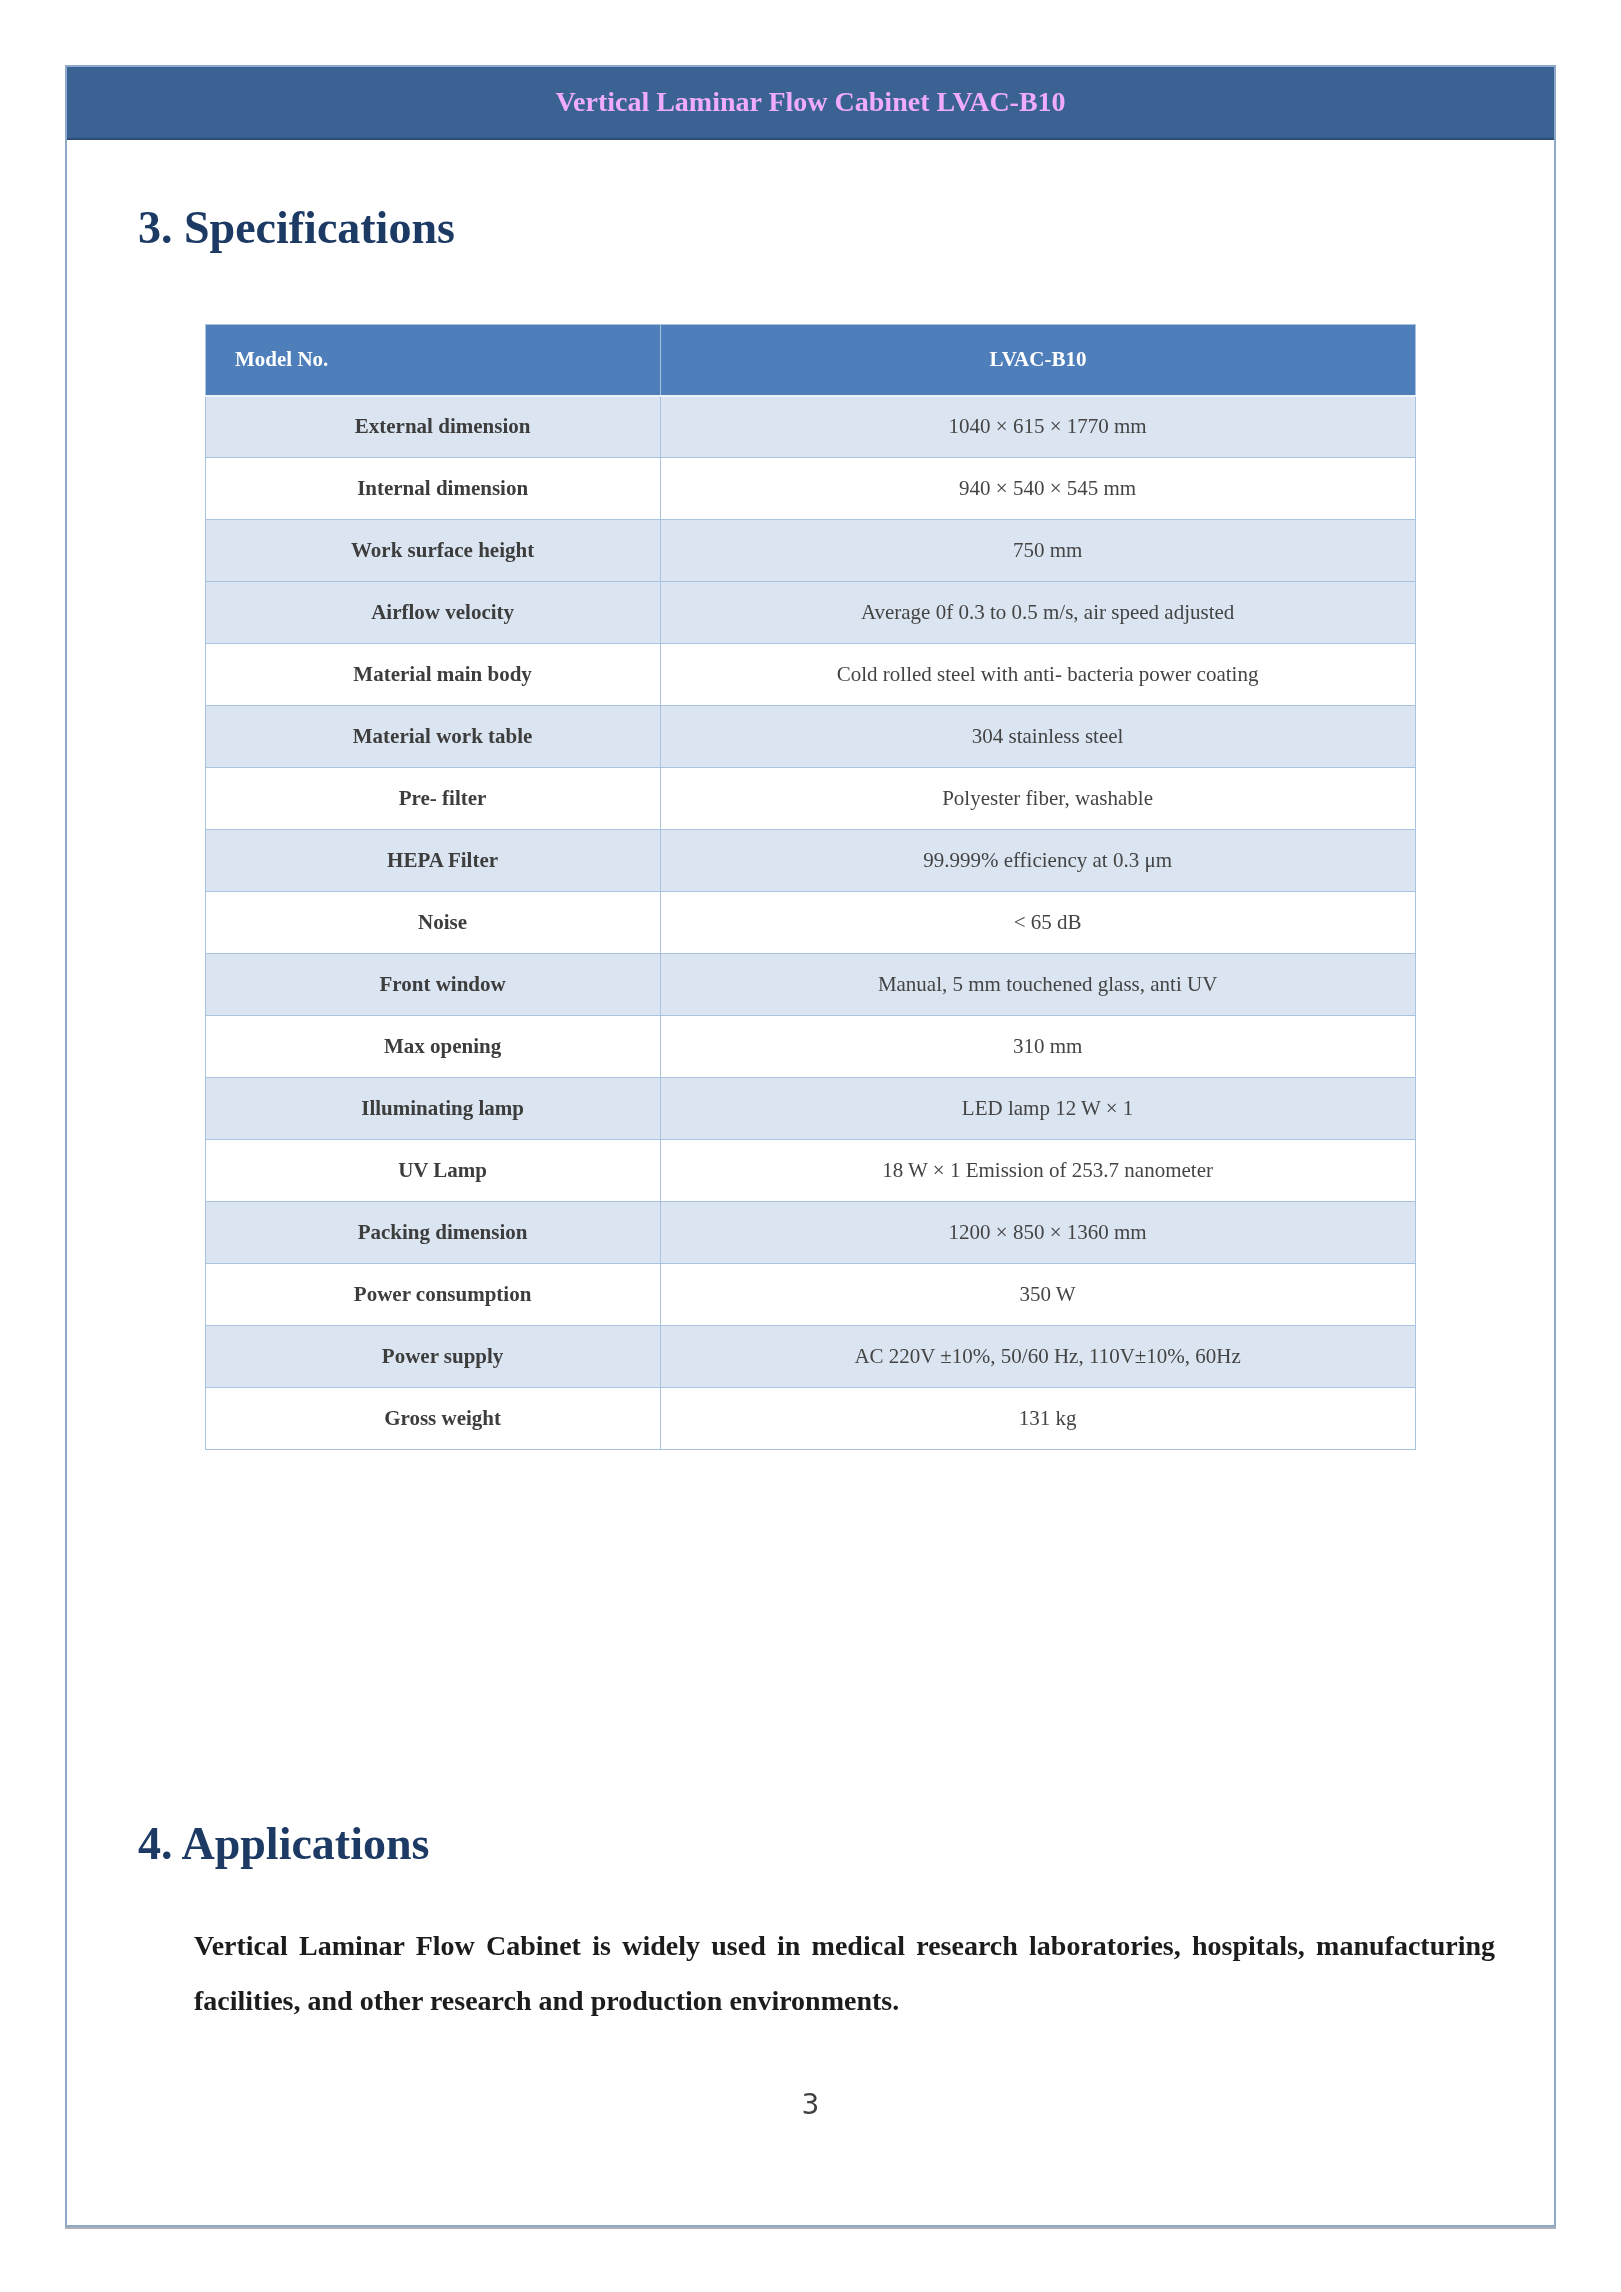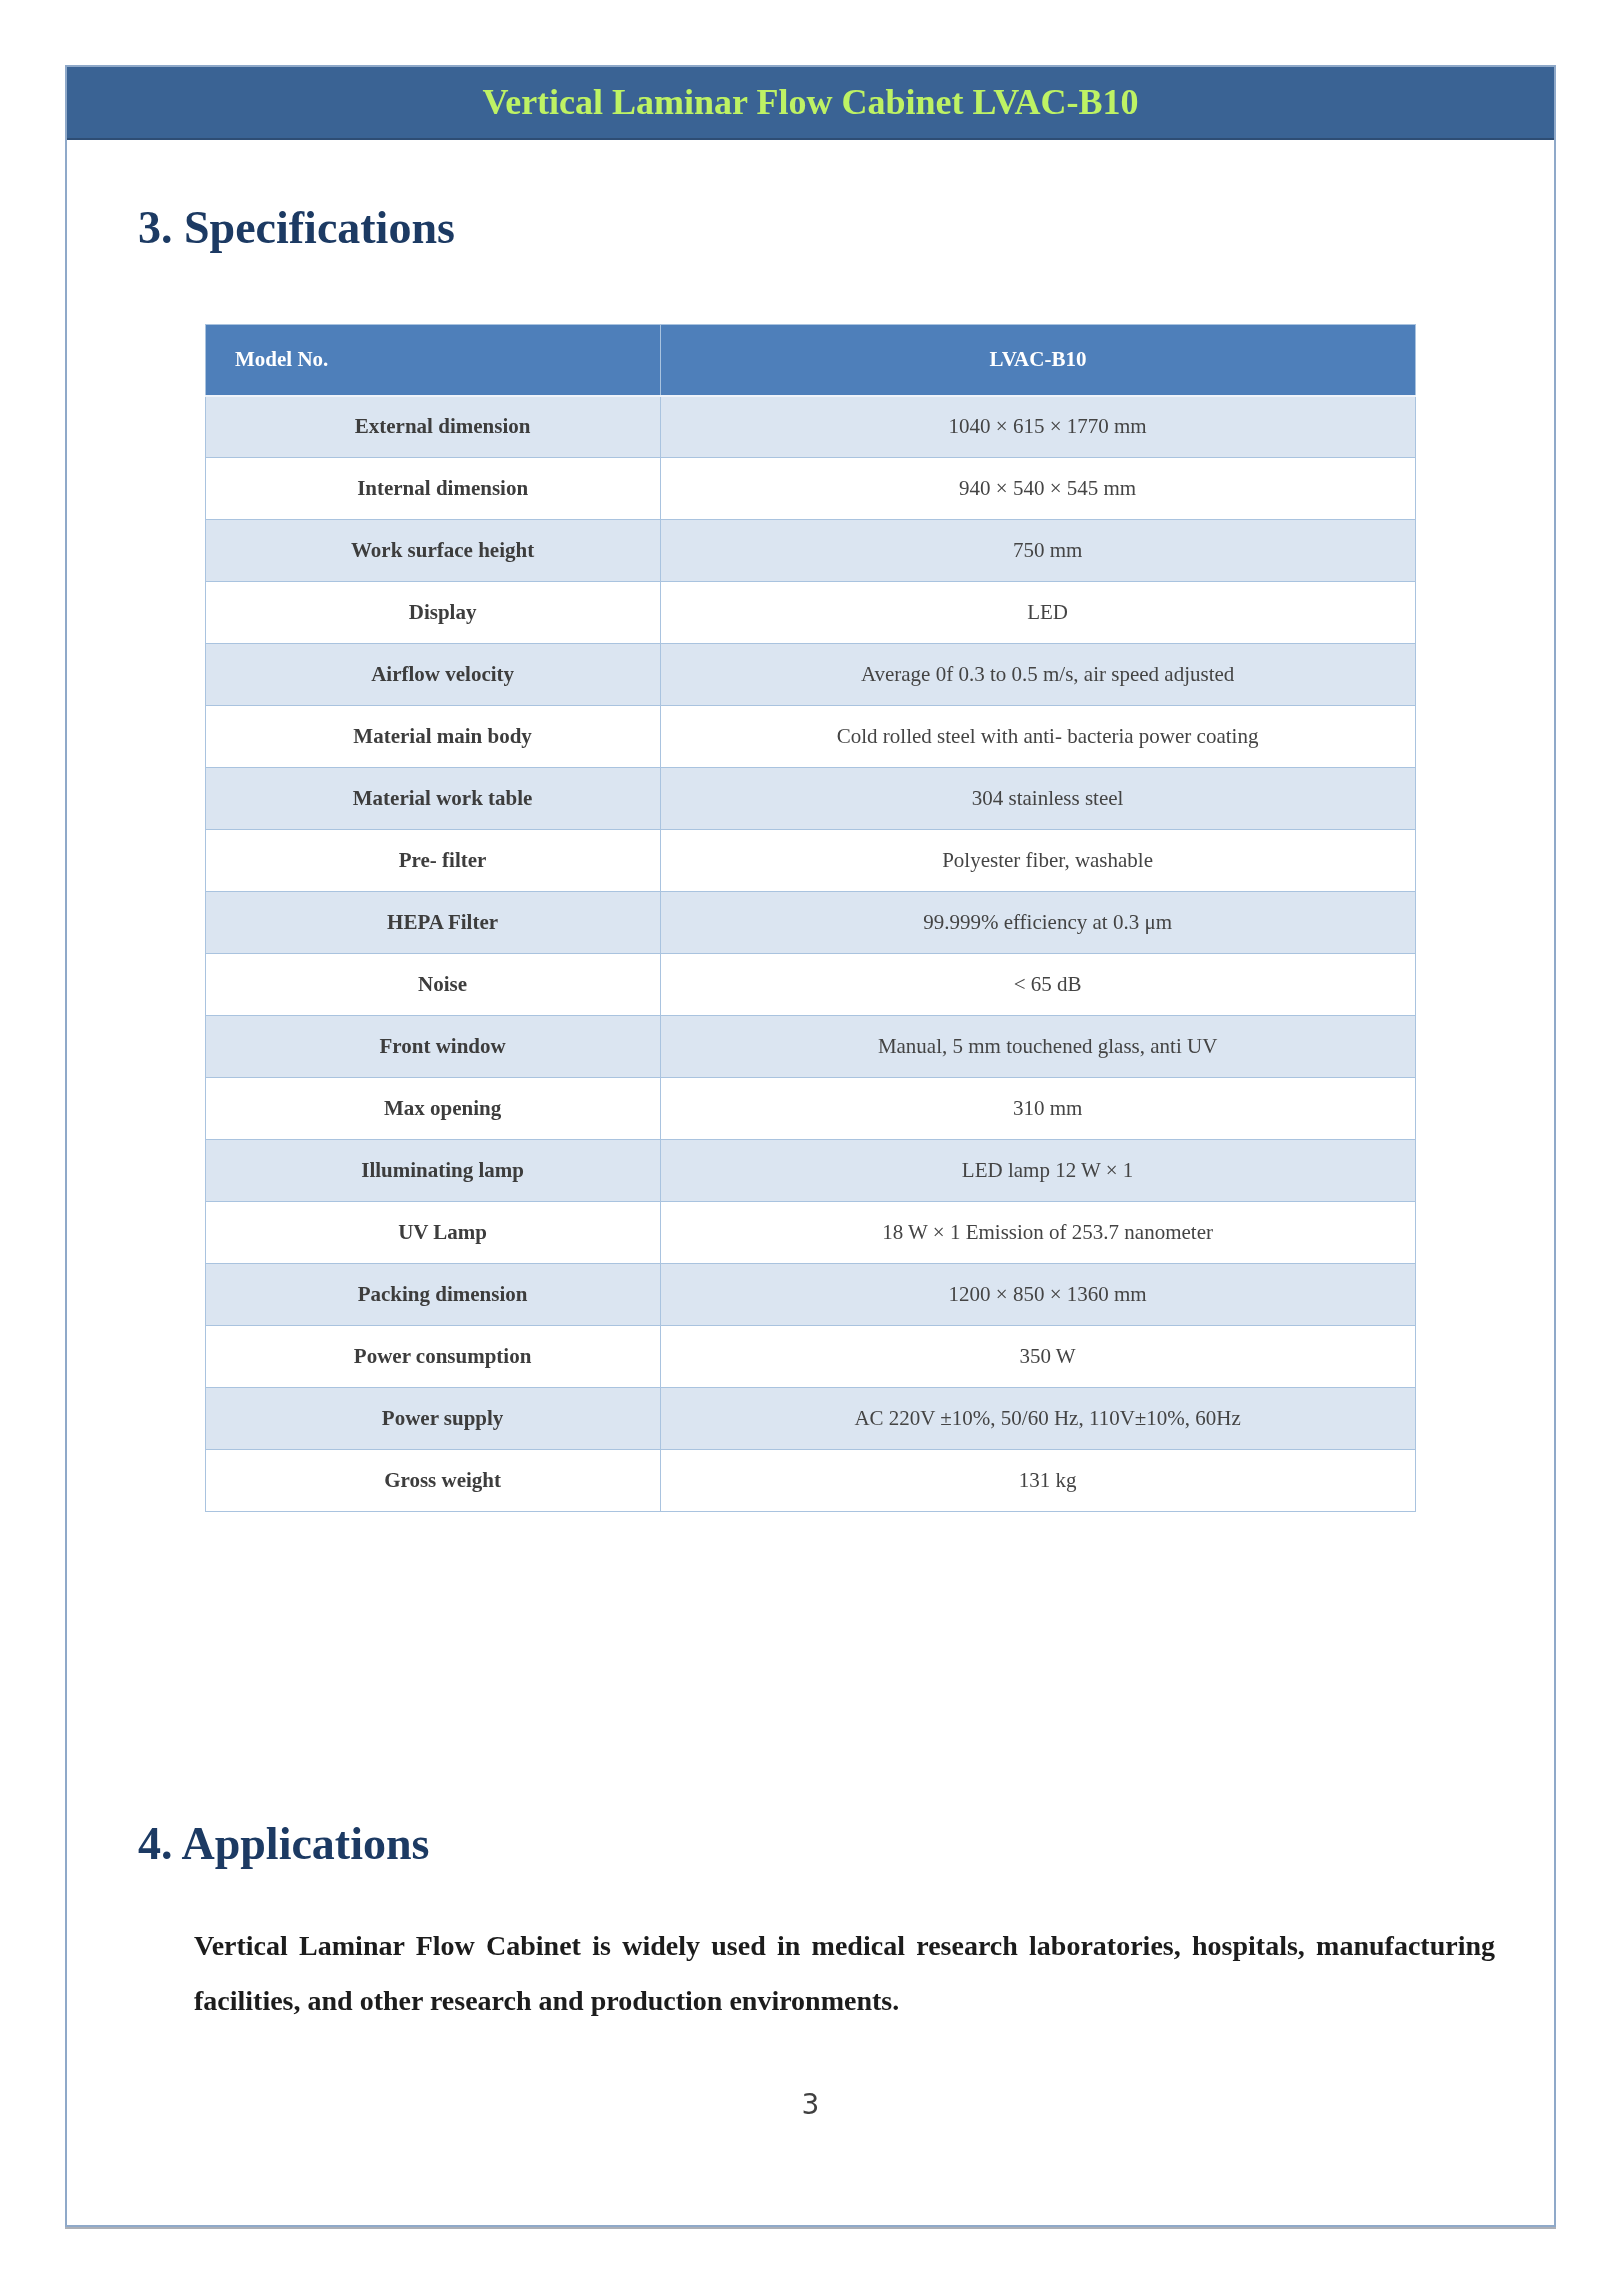--- a/index.html
+++ b/index.html
@@ -38,23 +38,23 @@
     position: absolute;
     left: 0; top: 0;
     width: 100%; height: 73px;
     background: var(--banner-bg);
     border-bottom: 2px solid var(--banner-edge);
     display: flex;
     align-items: center;
     justify-content: center;
   }
   .banner-title {
-    color: #bef264;
-    font-weight: bold;
-    font-size: 36px;
+    color: #f0abfc;
+    font-weight: bold;
+    font-size: 28px;
     line-height: 1;
     padding-bottom: 2px;
   }
   .heading {
     position: absolute;
     margin: 0;
     font-size: 46px;
     line-height: 1.2;
     font-weight: bold;
     color: var(--heading-text);
@@ -145,24 +145,20 @@
           <td class="cell-value">1040 × 615 × 1770 mm</td>
         </tr>
           <tr class="spec-row row-plain">
           <td class="cell-label">Internal dimension</td>
           <td class="cell-value">940 × 540 × 545 mm</td>
         </tr>
           <tr class="spec-row row-shaded">
           <td class="cell-label">Work surface height</td>
           <td class="cell-value">750 mm</td>
         </tr>
-          <tr class="spec-row row-plain">
-          <td class="cell-label">Display</td>
-          <td class="cell-value">LED</td>
-        </tr>
           <tr class="spec-row row-shaded">
           <td class="cell-label">Airflow velocity</td>
           <td class="cell-value">Average 0f 0.3 to 0.5 m/s, air speed adjusted</td>
         </tr>
           <tr class="spec-row row-plain">
           <td class="cell-label">Material main body</td>
           <td class="cell-value">Cold rolled steel with anti- bacteria power coating</td>
         </tr>
           <tr class="spec-row row-shaded">
           <td class="cell-label">Material work table</td>

